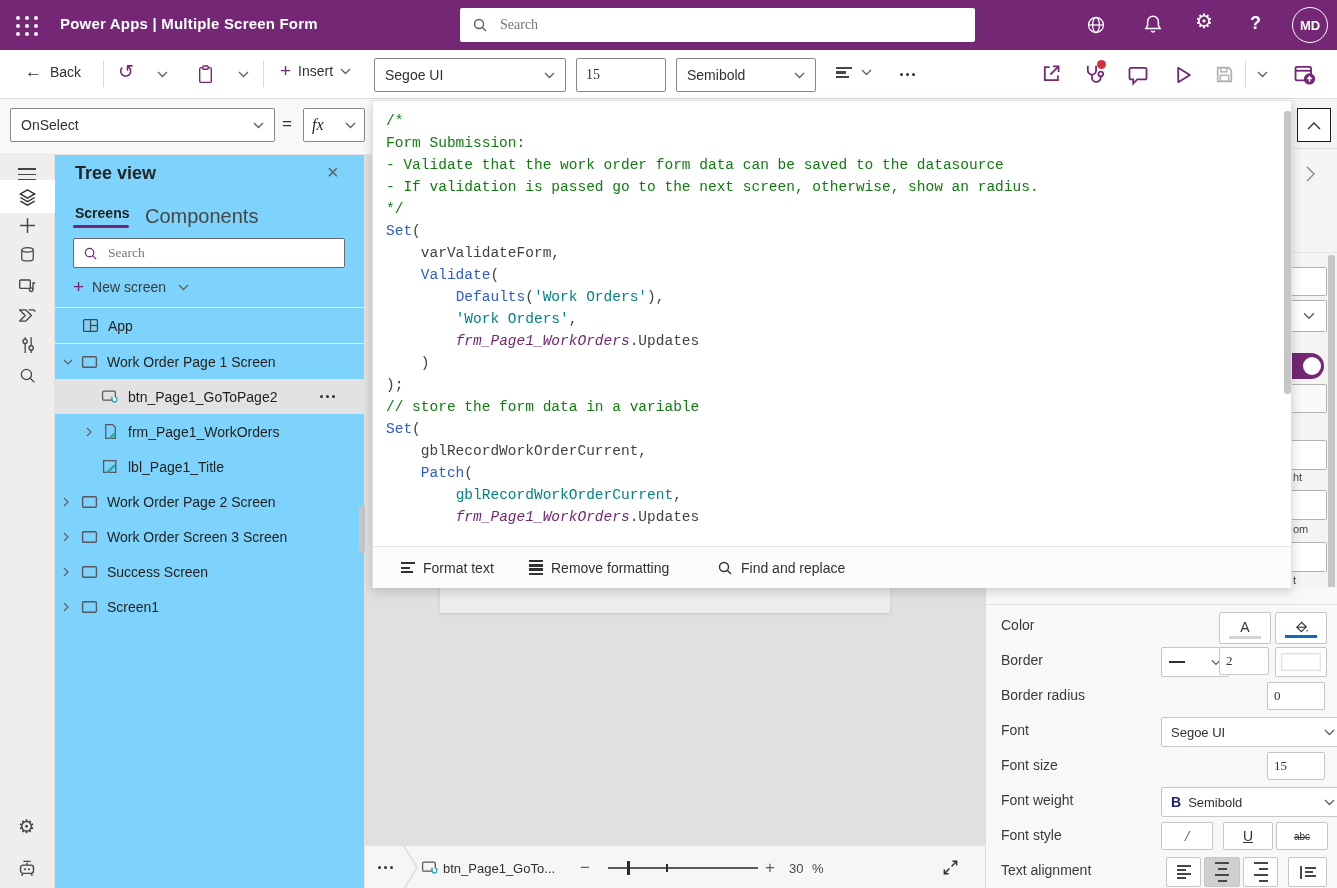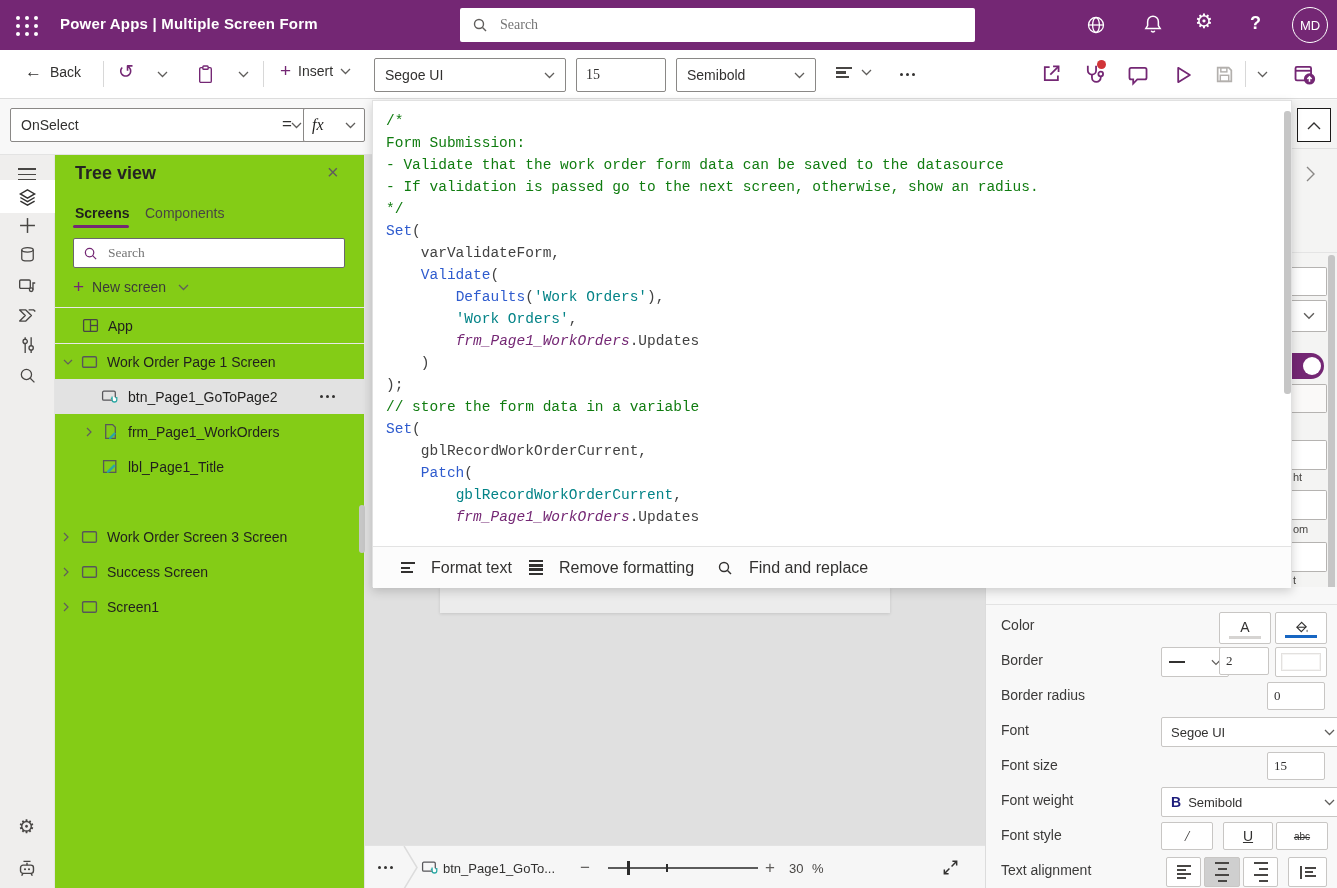--- a/index.html
+++ b/index.html
@@ -10,34 +10,34 @@
   .lbl{color:#323130;}
   input{font-family:Liberation Serif, serif;outline:none;}
   
   #hdr{left:0;top:0;width:1337px;height:50px;background:#742774;}
   .waffle{display:grid;grid-template-columns:repeat(3,5px);grid-gap:4px;}
   .waffle i{width:4px;height:4px;background:#fff;border-radius:50%;}
   
   #tb{left:0;top:50px;width:1337px;height:49px;background:#fff;border-bottom:1px solid #dcdcdc;}
   .vdiv{width:1px;height:26px;background:#d8d8d8;}
   
-  #tree{left:55px;top:155px;width:310px;height:733px;background:#84cc16;border-right:1px solid #e3e3e3;}
+  #tree{left:55px;top:155px;width:310px;height:733px;background:#7dd3fc;border-right:1px solid #e3e3e3;}
   .trow{position:absolute;left:0;width:310px;height:35px;display:flex;align-items:center;font-size:14px;color:#201f1e;}
   .tab-underline{position:absolute;height:3px;background:#742774;border-radius:2px;}
   
   #editor{left:372px;top:100px;width:920px;height:487px;background:#fff;border:1px solid #e1e1e1;box-shadow:0 4px 10px rgba(0,0,0,.18);z-index:10;}
   #code{position:absolute;left:0;top:0;width:905px;height:445px;overflow:hidden;padding:9px 0 0 13px;box-sizing:border-box;}
   .cl{white-space:pre;font-family:"Liberation Mono",monospace;font-size:14.5px;line-height:22px;}
   .tok-cm{color:#107C10;}
   .tok-fn{color:#2e5bce;}
   .tok-st{color:#038387;}
   .tok-ct{color:#742774;font-style:italic;}
   .tok-pl{color:#424242;}
   #fmtbar{position:absolute;left:0;top:445px;width:918px;height:41px;background:#fcfcfc;border-top:1px solid #e3e3e3;}
-  .fmt-item{position:absolute;top:0;height:41px;display:flex;align-items:center;gap:16px;font-size:16px;color:#323130;cursor:default;}
+  .fmt-item{position:absolute;top:0;height:41px;display:flex;align-items:center;gap:8px;font-size:14px;color:#323130;cursor:default;}
   
   #props{left:985px;top:587px;width:352px;height:301px;background:#f8f8f8;border-left:1px solid #dcdcdc;}
   .prow{position:absolute;left:0;width:352px;height:28px;}
   .plabel{position:absolute;left:15px;top:5px;font-size:14px;color:#3b3a39;}
   .pbtn{position:absolute;background:#fff;border:1px solid #c8c6c4;border-radius:2px;height:28px;display:flex;align-items:center;justify-content:center;}
   .pinput{position:absolute;height:28px;background:#fff;border:1px solid #c8c6c4;border-radius:2px;font-size:13px;color:#323130;padding:0 6px;box-sizing:border-box;width:100%;}
   .pdd{position:absolute;background:#fff;border:1px solid #c8c6c4;border-radius:2px;height:28px;display:flex;align-items:center;font-size:13px;color:#323130;}
   .alnbars i{display:block;height:2px;background:#484644;margin:2px 0;}
   
   #sbar{left:365px;top:845px;width:620px;height:43px;background:#f6f6f6;border-top:1px solid #e3e3e3;}
@@ -87,21 +87,21 @@
         </svg>
     </div>
     <div class="abs" style="left:1143px;top:14px;">
       <svg width="20" height="20" viewBox="0 0 16 16">
           <path d="M8 1.8 a4.3 4.3 0 0 1 4.3 4.3 v3.2 l1.4 2.2 H2.3 l1.4 -2.2 V6.1 A4.3 4.3 0 0 1 8 1.8 z" fill="none" stroke="#fff" stroke-width="1.2"></path>
           <path d="M6.6 13.4 a1.5 1.5 0 0 0 2.8 0" fill="none" stroke="#fff" stroke-width="1.2"></path>
         </svg>
     </div>
     <div class="abs" style="left:1195px;top:11px;color:#fff;font-size:20px;line-height:20px;">⚙</div>
     <div class="abs" style="left:1250px;top:13px;color:#fff;font-size:18px;font-weight:bold;">?</div>
-    <div class="abs flex" style="left:1292px;top:7px;width:36px;height:36px;border:1.5px solid #fff;border-radius:50%;justify-content:center;color:#fff;font-size:13px;font-weight:normal;">MD</div>
+    <div class="abs flex" style="left:1292px;top:7px;width:36px;height:36px;border:1.5px solid #fff;border-radius:50%;justify-content:center;color:#fff;font-size:13px;font-weight:bold;">MD</div>
   </div>
 
   <div class="abs" id="tb">
     <div class="abs flex" style="left:25px;top:12px;gap:8px;">
       <span style="font-size:17px;color:#323130;">←</span>
       <span class="lbl">Back</span>
     </div>
     <div class="abs vdiv" style="left:103px;top:11px;"></div>
     <div class="abs" style="left:118px;top:10px;color:#742774;font-size:19px;">↺</div>
     <div class="abs" style="left:157px;top:21px;">
@@ -201,21 +201,21 @@
       <svg width="24" height="24" viewBox="0 0 17 17">
           <rect x="2.5" y="3.5" width="11" height="9.5" rx="1" fill="none" stroke="#742774" stroke-width="1.3"></rect>
           <line x1="2.5" y1="6.2" x2="13.5" y2="6.2" stroke="#742774" stroke-width="1.3"></line>
           <circle cx="12.4" cy="12" r="4" fill="#742774"></circle>
           <path d="M12.4 14 V10.6 M10.9 12 L12.4 10.5 L13.9 12" fill="none" stroke="#fff" stroke-width="1.1"></path>
         </svg>
     </div>
   </div>
 
   <div class="abs" style="left:0;top:99px;width:372px;height:56px;background:#f8f8f8;border-bottom:1px solid #e3e3e3;">
-    <div class="abs bx" style="left:10px;top:9px;width:303px;height:34px;padding:0 10px;justify-content:space-between;">
+    <div class="abs bx" style="left:10px;top:9px;width:265px;height:34px;padding:0 10px;justify-content:space-between;">
       <span>OnSelect</span>
       <svg width="11" height="7" viewBox="0 0 11 7">
           <path d="M1 1 L5.5 5.5 L10 1" fill="none" stroke="#605e5c" stroke-width="1.3"></path>
         </svg>
     </div>
     <div class="abs" style="left:282px;top:15px;font-size:17px;color:#323130;">=</div>
     <div class="abs bx flex" style="left:303px;top:9px;width:62px;height:34px;padding:0 8px;justify-content:space-between;">
       <span style="font-family:'Liberation Serif',serif;font-style:italic;font-size:16px;color:#201f1e;">fx</span>
       <svg width="11" height="7" viewBox="0 0 11 7">
           <path d="M1 1 L5.5 5.5 L10 1" fill="none" stroke="#605e5c" stroke-width="1.3"></path>
@@ -286,21 +286,21 @@
           <path d="M5 13 L4 15 M12 13 L13 15" stroke="#484644" stroke-width="1.2"></path>
         </svg>
     </div>
   </div>
 
   <div class="abs" id="tree">
     <div class="abs" style="left:20px;top:8px;font-size:18px;font-weight:bold;color:#252423;">Tree view</div>
     <div class="abs" style="left:272px;top:6px;font-size:20px;color:#605e5c;">×</div>
     <div class="abs" style="left:20px;top:50px;font-size:14px;font-weight:bold;color:#201f1e;">Screens</div>
     <div class="tab-underline" style="left:18px;top:70px;width:56px;"></div>
-    <div class="abs" style="left:90px;top:50px;font-size:14px;color:#484644;">Components</div>
+    <div class="abs" style="left:90px;top:50px;font-size:20px;color:#484644;">Components</div>
 
     <div class="abs flex" style="left:18px;top:83px;width:272px;height:30px;background:#fff;border:1px solid #69676d;border-radius:2px;padding-left:9px;gap:8px;">
       <span>
         <svg width="15" height="15" viewBox="0 0 16 16">
             <circle cx="7" cy="7" r="4.5" fill="none" stroke="#742774" stroke-width="1.3"></circle>
             <line x1="10.5" y1="10.5" x2="14" y2="14" stroke="#742774" stroke-width="1.3"></line>
           </svg>
       </span>
       <input style="border: none; background: transparent; font-size: 13.5px; width: 220px; color: rgb(50, 49, 48);" placeholder="Search">
     </div>
@@ -374,20 +374,33 @@
     <div class="trow" style="top:294px;">
       <span style="margin-left:47px;">
         <svg width="17" height="17" viewBox="0 0 16 16">
             <rect x="1.5" y="2.5" width="11.5" height="11" fill="none" stroke="#57565a" stroke-width="1.2"></rect>
             <path d="M5 12 l6.2 -6.2 1.7 1.7 -6.2 6.2 -2.2 .5 z" fill="#2aa8a4"></path>
           </svg>
       </span>
       <span style="margin-left:9px;">lbl_Page1_Title</span>
     </div>
 
+    <div class="trow" style="top:329px;">
+      <span style="margin-left:8px;">
+        <svg width="6" height="10" viewBox="0 0 6 10">
+            <path d="M1 1 L5 5 L1 9" fill="none" stroke="#605e5c" stroke-width="1.2"></path>
+          </svg>
+      </span>
+      <span style="margin-left:12px;">
+        <svg width="17" height="16" viewBox="0 0 16 15">
+            <rect x="1.5" y="2.5" width="13" height="10" rx="1.2" fill="none" stroke="#57565a" stroke-width="1.3"></rect>
+          </svg>
+      </span>
+      <span style="margin-left:9px;">Work Order Page 2 Screen</span>
+    </div>
 
     <div class="trow" style="top:364px;">
       <span style="margin-left:8px;">
         <svg width="6" height="10" viewBox="0 0 6 10">
             <path d="M1 1 L5 5 L1 9" fill="none" stroke="#605e5c" stroke-width="1.2"></path>
           </svg>
       </span>
       <span style="margin-left:12px;">
         <svg width="17" height="16" viewBox="0 0 16 15">
             <rect x="1.5" y="2.5" width="13" height="10" rx="1.2" fill="none" stroke="#57565a" stroke-width="1.3"></rect>

